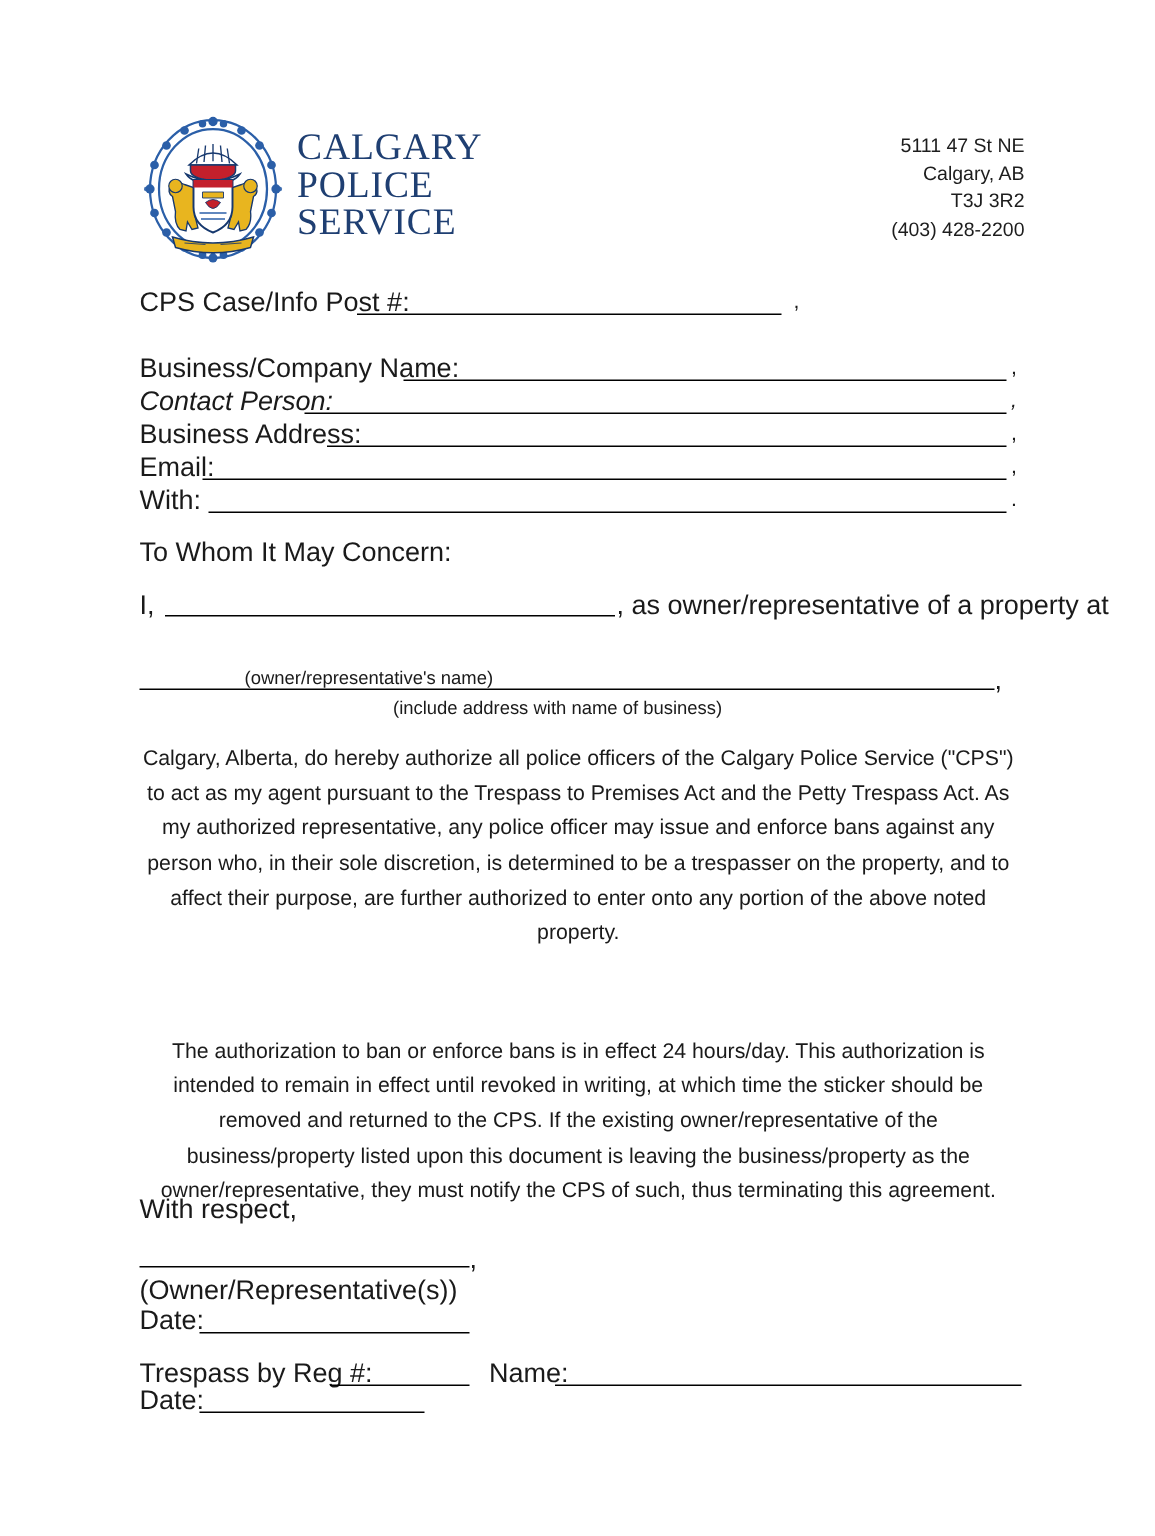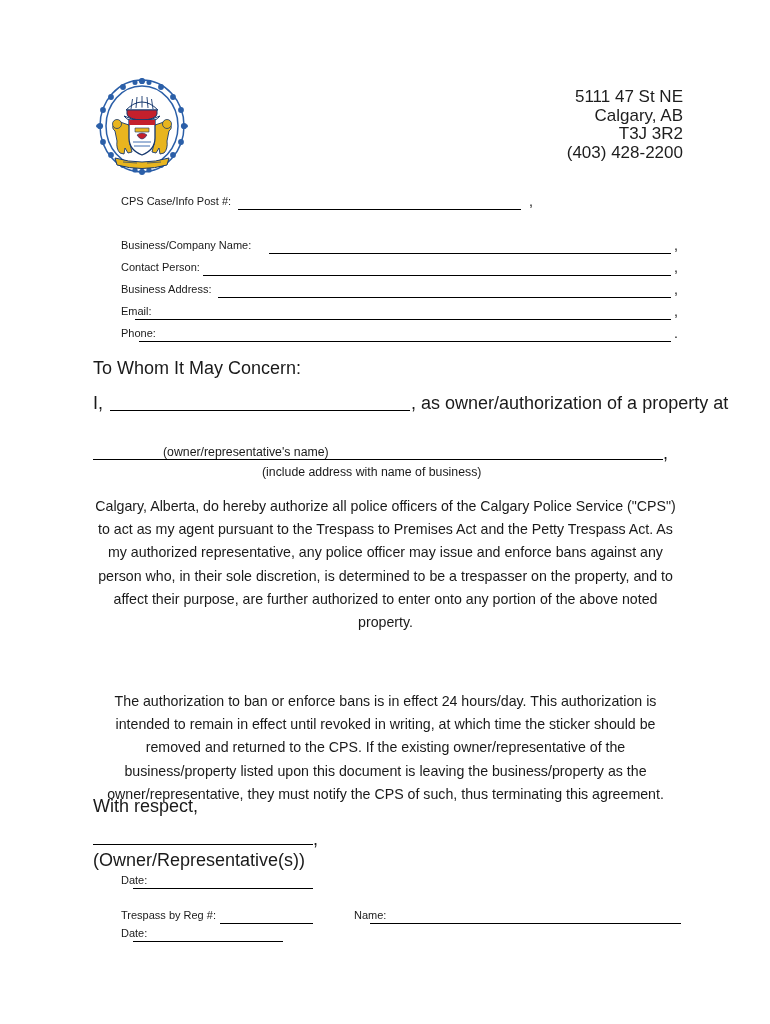--- a/index.html
+++ b/index.html
@@ -48,21 +48,21 @@
     letter-spacing: 0.6px;
     color: #1f3f72;
   }
   .wordmark div { white-space: nowrap; }
 
   .addr {
     position: absolute;
     right: 0;
     top: 12px;
     text-align: right;
-    font-size: 17px;
+    font-size: 13px;
     line-height: 18.5px;
     color: #1d1d1d;
   }
 
   
   .txt {
     position: absolute;
     font-size: 18px;
     line-height: 14.2px;
     white-space: nowrap;
@@ -92,24 +92,23 @@
   
   .frow {
     position: absolute;
     left: 93px;
     height: 18px;
   }
   .frow .lbl {
     position: absolute;
     left: 0;
     bottom: 2px;
-    font-size: 11px;
+    font-size: 18px;
     line-height: 14.2px;
     white-space: nowrap;
-    margin-left: 28px;
   }
   .frow .ln {
     position: absolute;
     bottom: 0;
     height: 0;
     border-bottom: 1.3px solid #000;
   }
   .frow .end {
     position: absolute;
     bottom: 2px;
@@ -195,20 +194,25 @@
         </g>
 
         <path d="M22 82 q27 8 54 0 l-2 7 q-25 7 -50 0 Z" fill="#e8b51f" stroke="#16386e" stroke-width="1"></path>
         <g stroke="#16386e" stroke-width="0.8" opacity="0.85">
           <line x1="30" y1="86" x2="44" y2="87"></line>
           <line x1="54" y1="87" x2="68" y2="86"></line>
         </g>
       </svg>
     </div>
 
+    <div class="wordmark">
+      <div>CALGARY</div>
+      <div>POLICE</div>
+      <div>SERVICE</div>
+    </div>
 
     <div class="addr">
       <div>5111 47 St NE</div>
       <div>Calgary, AB</div>
       <div>T3J 3R2</div>
       <div>(403) 428-2200</div>
     </div>
   </div>
 
   <div class="frow" style="top:192px; width:440px;">
@@ -216,50 +220,50 @@
     <span class="ln" style="left:145px; right:12px;"></span>
     <span class="end" style="right:0;">,</span>
   </div>
 
   <div class="frow" style="top:236px; width:585px;">
     <span class="lbl">Business/Company  Name:</span>
     <span class="ln" style="left:176px; right:7px;"></span>
     <span class="end" style="right:0;">,</span>
   </div>
 
-  <div class="frow" style="top:258px; width:585px;">
+  <div class="frow" style="top:258px; width:585px;font-style:italic;">
     <span class="lbl">Contact  Person:</span>
     <span class="ln" style="left:110px; right:7px;"></span>
     <span class="end" style="right:0;">,</span>
   </div>
 
   <div class="frow" style="top:280px; width:585px;">
     <span class="lbl">Business  Address:</span>
     <span class="ln" style="left:125px; right:7px;"></span>
     <span class="end" style="right:0;">,</span>
   </div>
 
   <div class="frow" style="top:302px; width:585px;">
     <span class="lbl">Email:</span>
     <span class="ln" style="left:42px; right:7px;"></span>
     <span class="end" style="right:0;">,</span>
   </div>
 
   <div class="frow" style="top:324px; width:585px;">
-    <span class="lbl">Phone:</span>
+    <span class="lbl">With:</span>
     <span class="ln" style="left:46px; right:7px;"></span>
     <span class="end" style="right:0;">.</span>
   </div>
 
   <div class="txt" style="left:93px; top:361px;">To Whom It May Concern:</div>
 
   <div style="position:absolute; left:93px; top:394px; width:585px; height:18px;">
     <span class="txt" style="left:0; top:2px;">I,</span>
     <span class="rule" style="left:17px; top:16px; width:300px;"></span>
-    <span class="txt" style="left:318px; top:2px;">, as owner/authorization of a property at</span>
+    <span class="txt" style="left:318px; top:2px;">, as owner/representative of a property at</span>
   </div>
   <div class="caption" style="left:163px; top:414px;margin-top:32px;">(owner/representative's  name)</div>
 
   <div style="position:absolute; left:93px; top:440px; width:585px; height:22px;">
     <span class="rule" style="left:0; top:19px; width:570px;"></span>
     <span class="txt" style="left:570px; top:6px;">,</span>
   </div>
   <div class="caption" style="left:262px; top:466px;">(include address with name of business)</div>
 
   <div class="para" style="top:495px;">Calgary, Alberta, do hereby authorize all police officers of the Calgary Police Service ("CPS") to act as my agent pursuant to the Trespass to Premises Act and the Petty Trespass Act. As my authorized representative, any police officer may issue and enforce bans against any person who, in their sole discretion, is determined to be a trespasser on the property, and to affect their purpose, are further authorized to enter onto any portion of the above noted property.</div>

